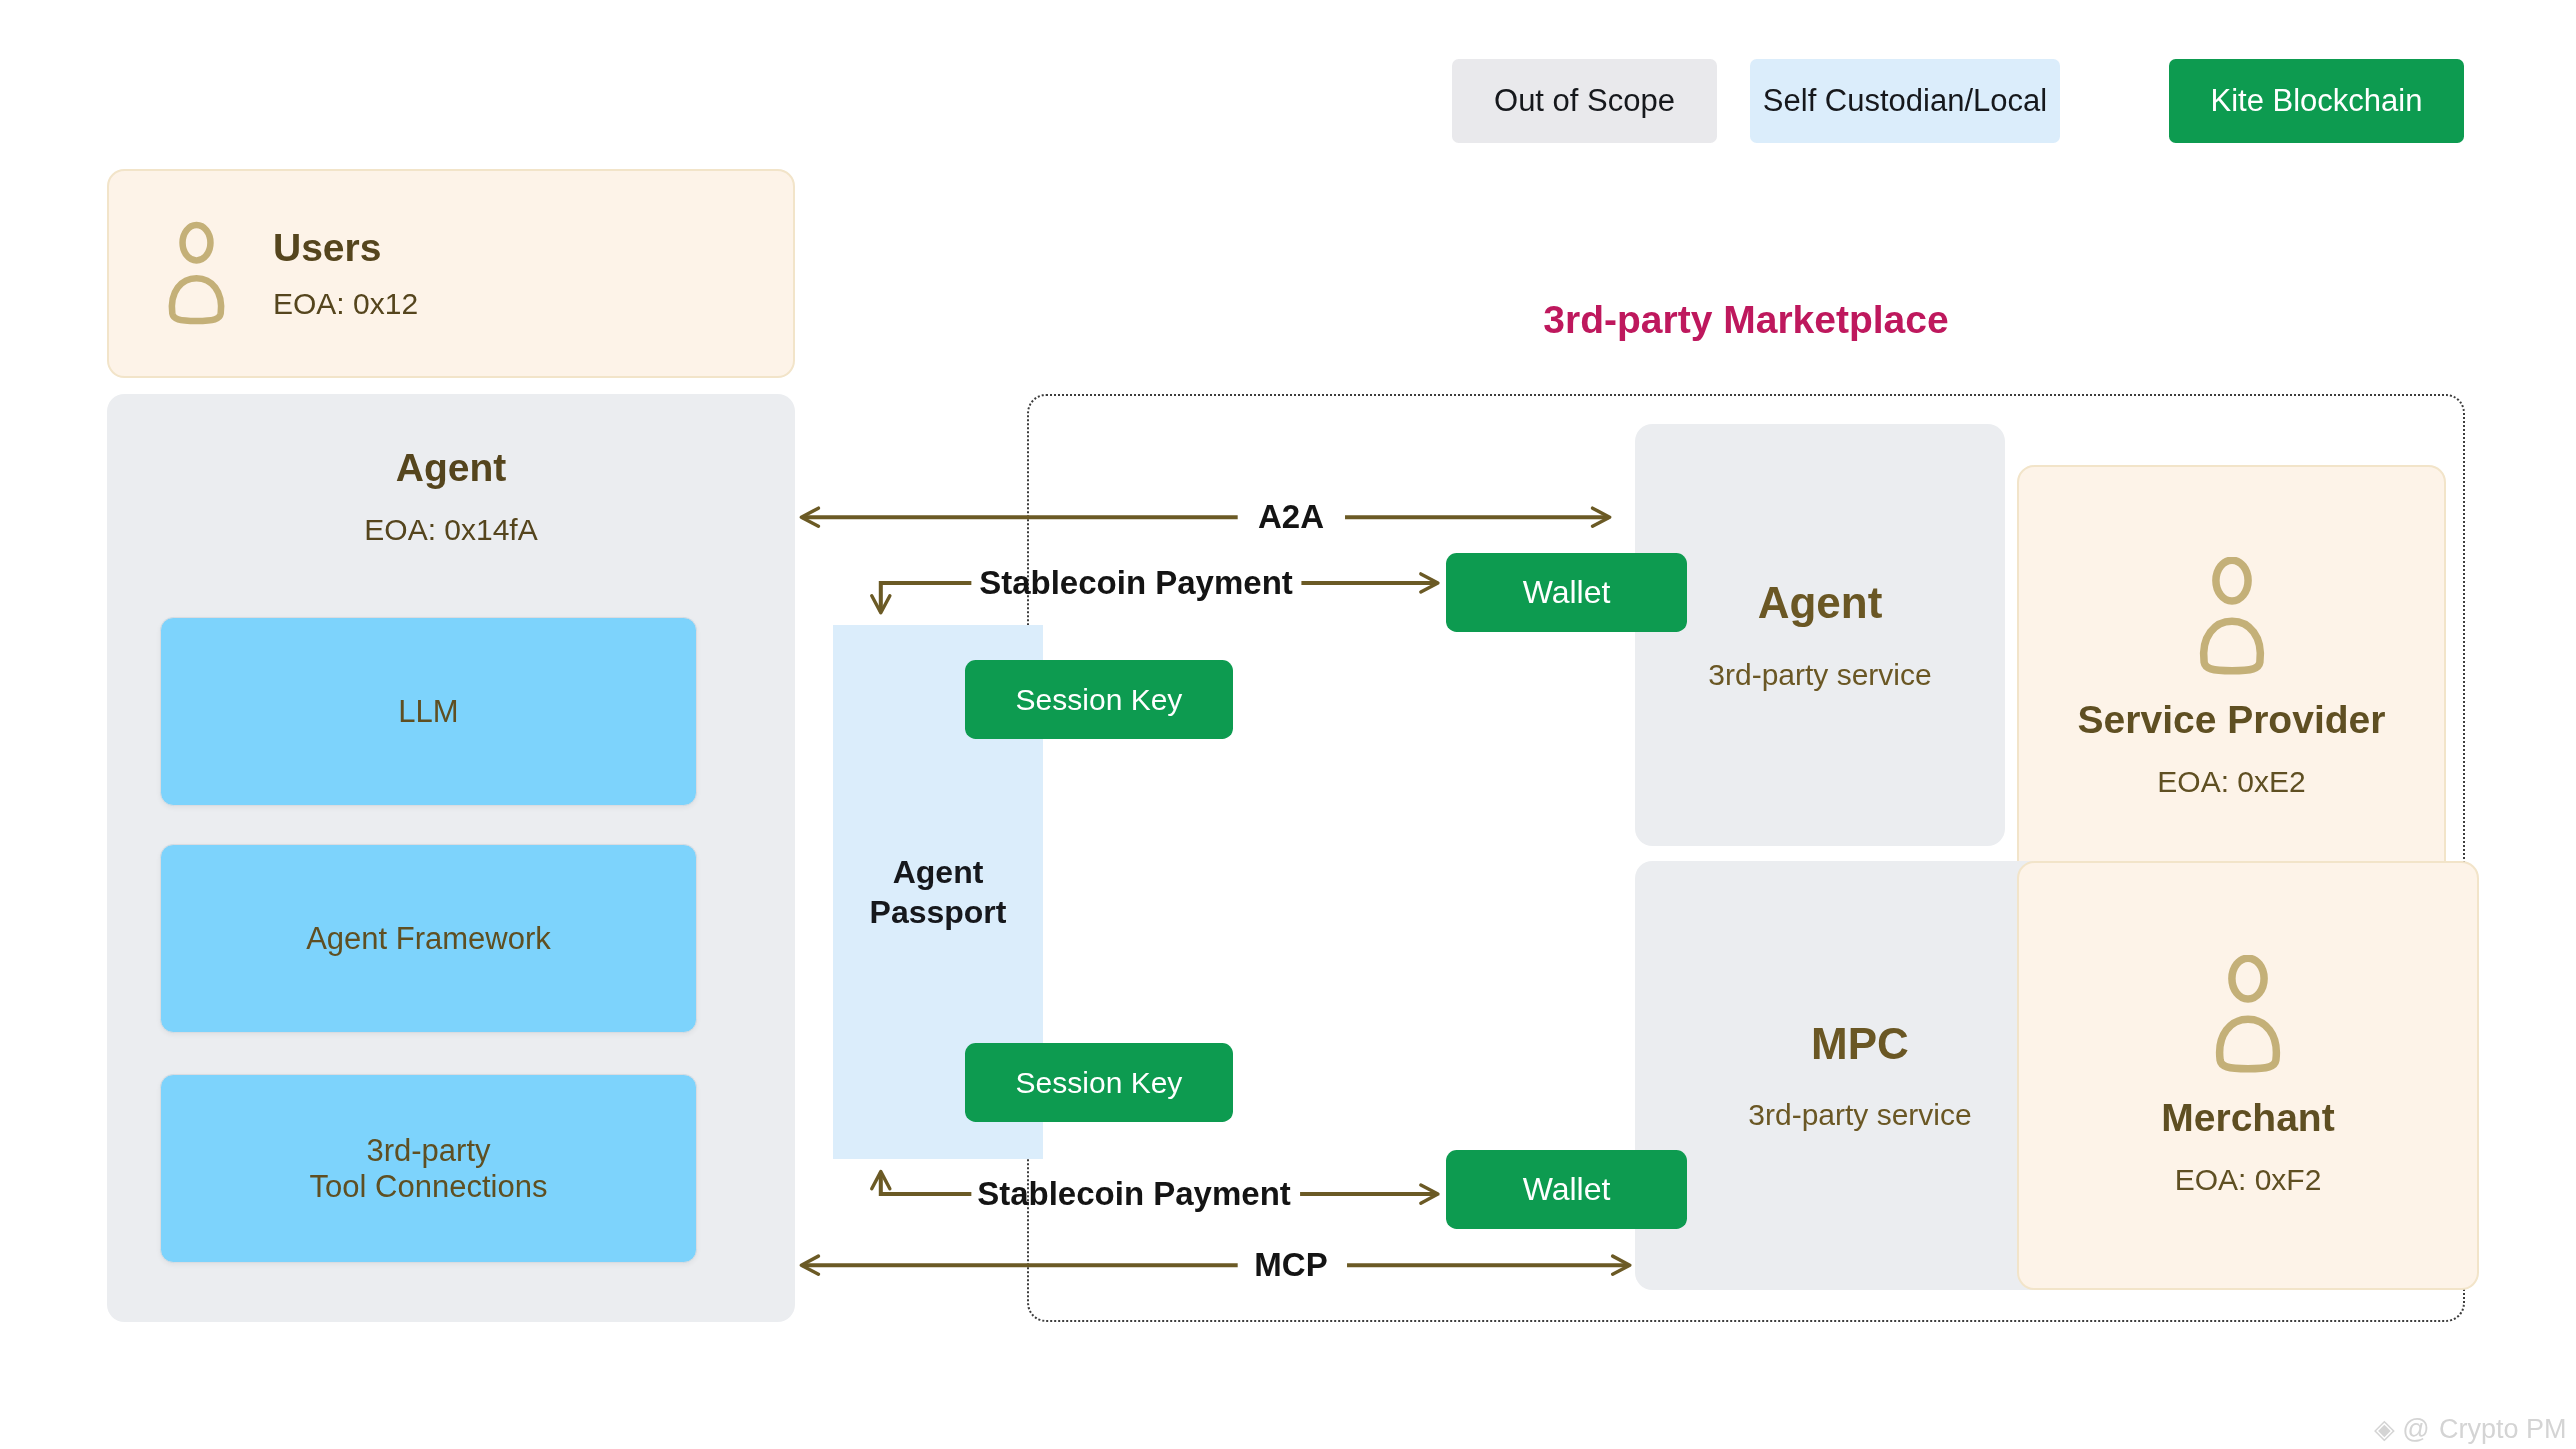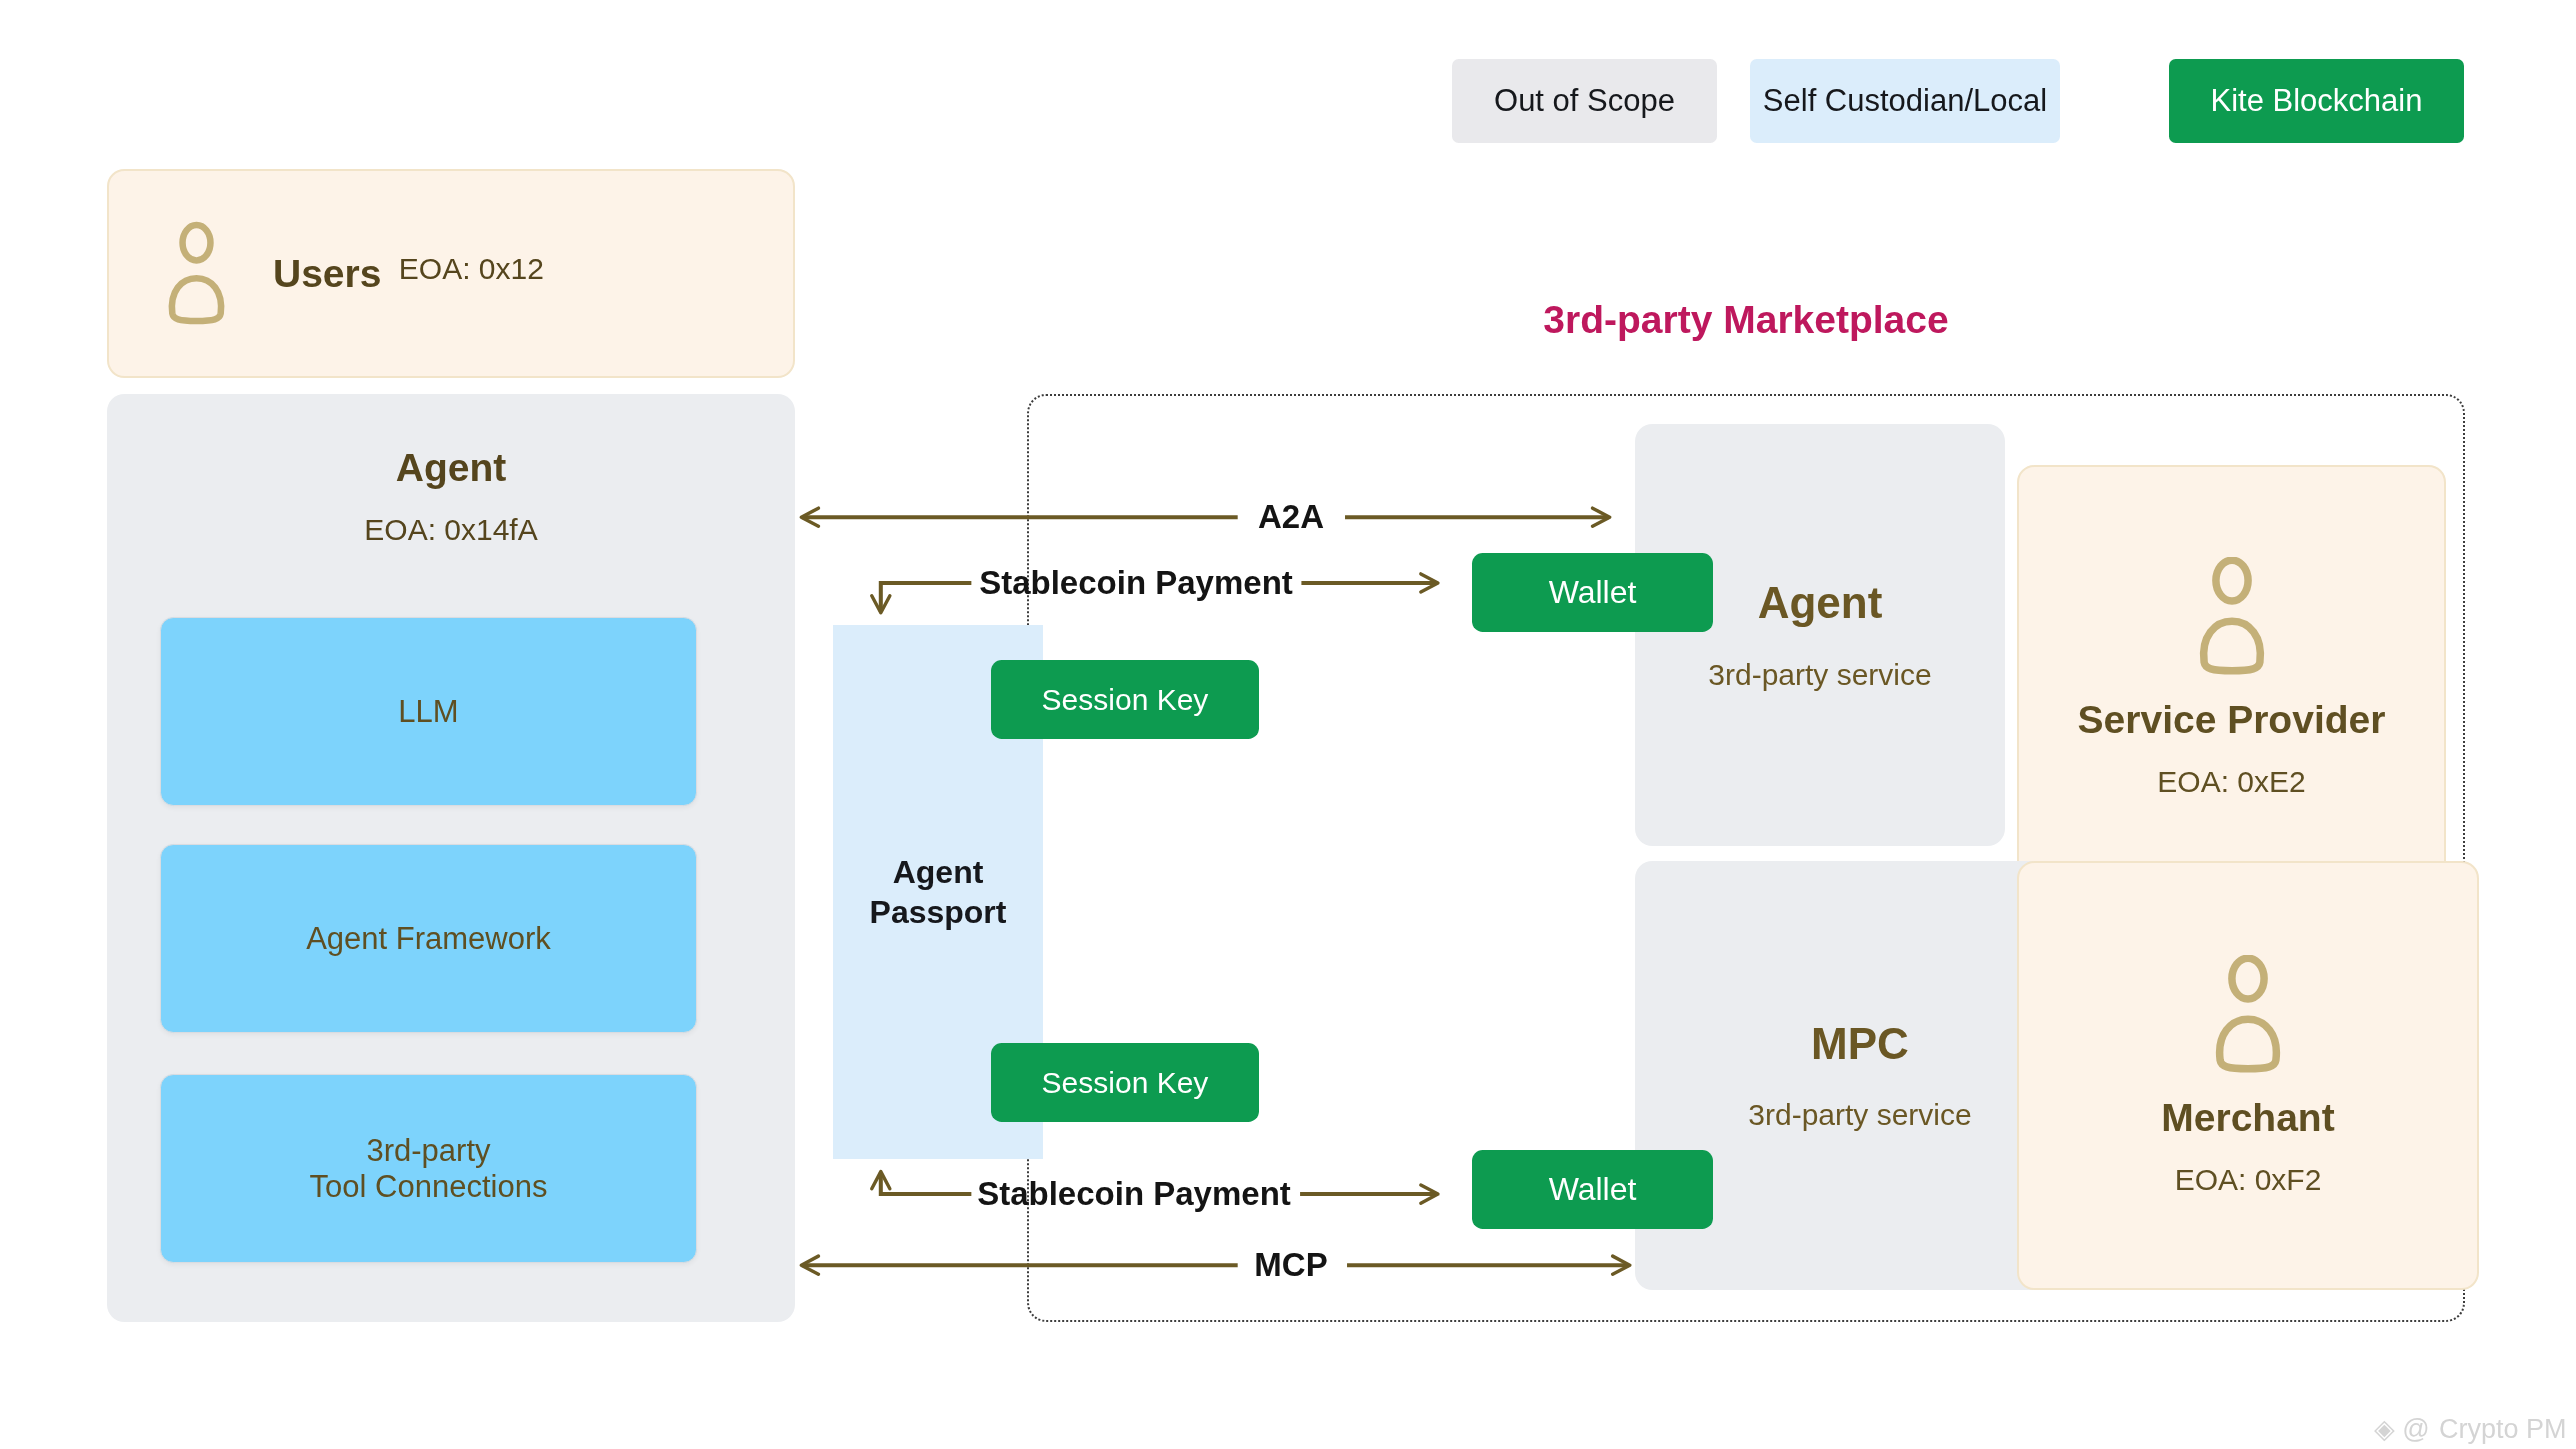--- a/index.html
+++ b/index.html
@@ -38,21 +38,21 @@
     width: 688px; height: 209px;
     background: #fdf3e8;
     border: 2px solid #f2e4c9;
     border-radius: 17.4px;
     box-sizing: border-box;
     display: flex;
     align-items: center;
     gap: 43px;
     padding-left: 54px;
   }
-  .users-text { display: flex; flex-direction: row; gap: 17.4px; }
+  .users-text { display: flex; flex-direction: column; gap: 17.4px; }
   .users-title { font-size: 39px; font-weight: 700; color: #55451d; }
   .users-eoa   { font-size: 30px; color: #55451d; }
 
   .agent-card {
     position: absolute;
     left: 107px; top: 394px;
     width: 688px; height: 928px;
     background: #ebedf0;
     border-radius: 17.4px;
   }
@@ -93,21 +93,20 @@
     white-space: pre-line;
     line-height: 1.25;
   }
   .green-btn {
     position: absolute;
     background: #0d9b50;
     color: #ffffff;
     border-radius: 10.7px;
     display: flex; align-items: center; justify-content: center;
     z-index: 6;
-    margin-left: 26px;
   }
   .session-key { left: 965px; width: 268px; height: 79px; font-size: 30px; font-weight: 500; }
   .sk-top { top: 660px; }
   .sk-bot { top: 1043px; }
   .wallet { left: 1446px; width: 241px; height: 79px; font-size: 32px; font-weight: 500; }
   .wallet-top { top: 553px; }
   .wallet-bot { top: 1150px; }
 
   
   .marketplace-title {

